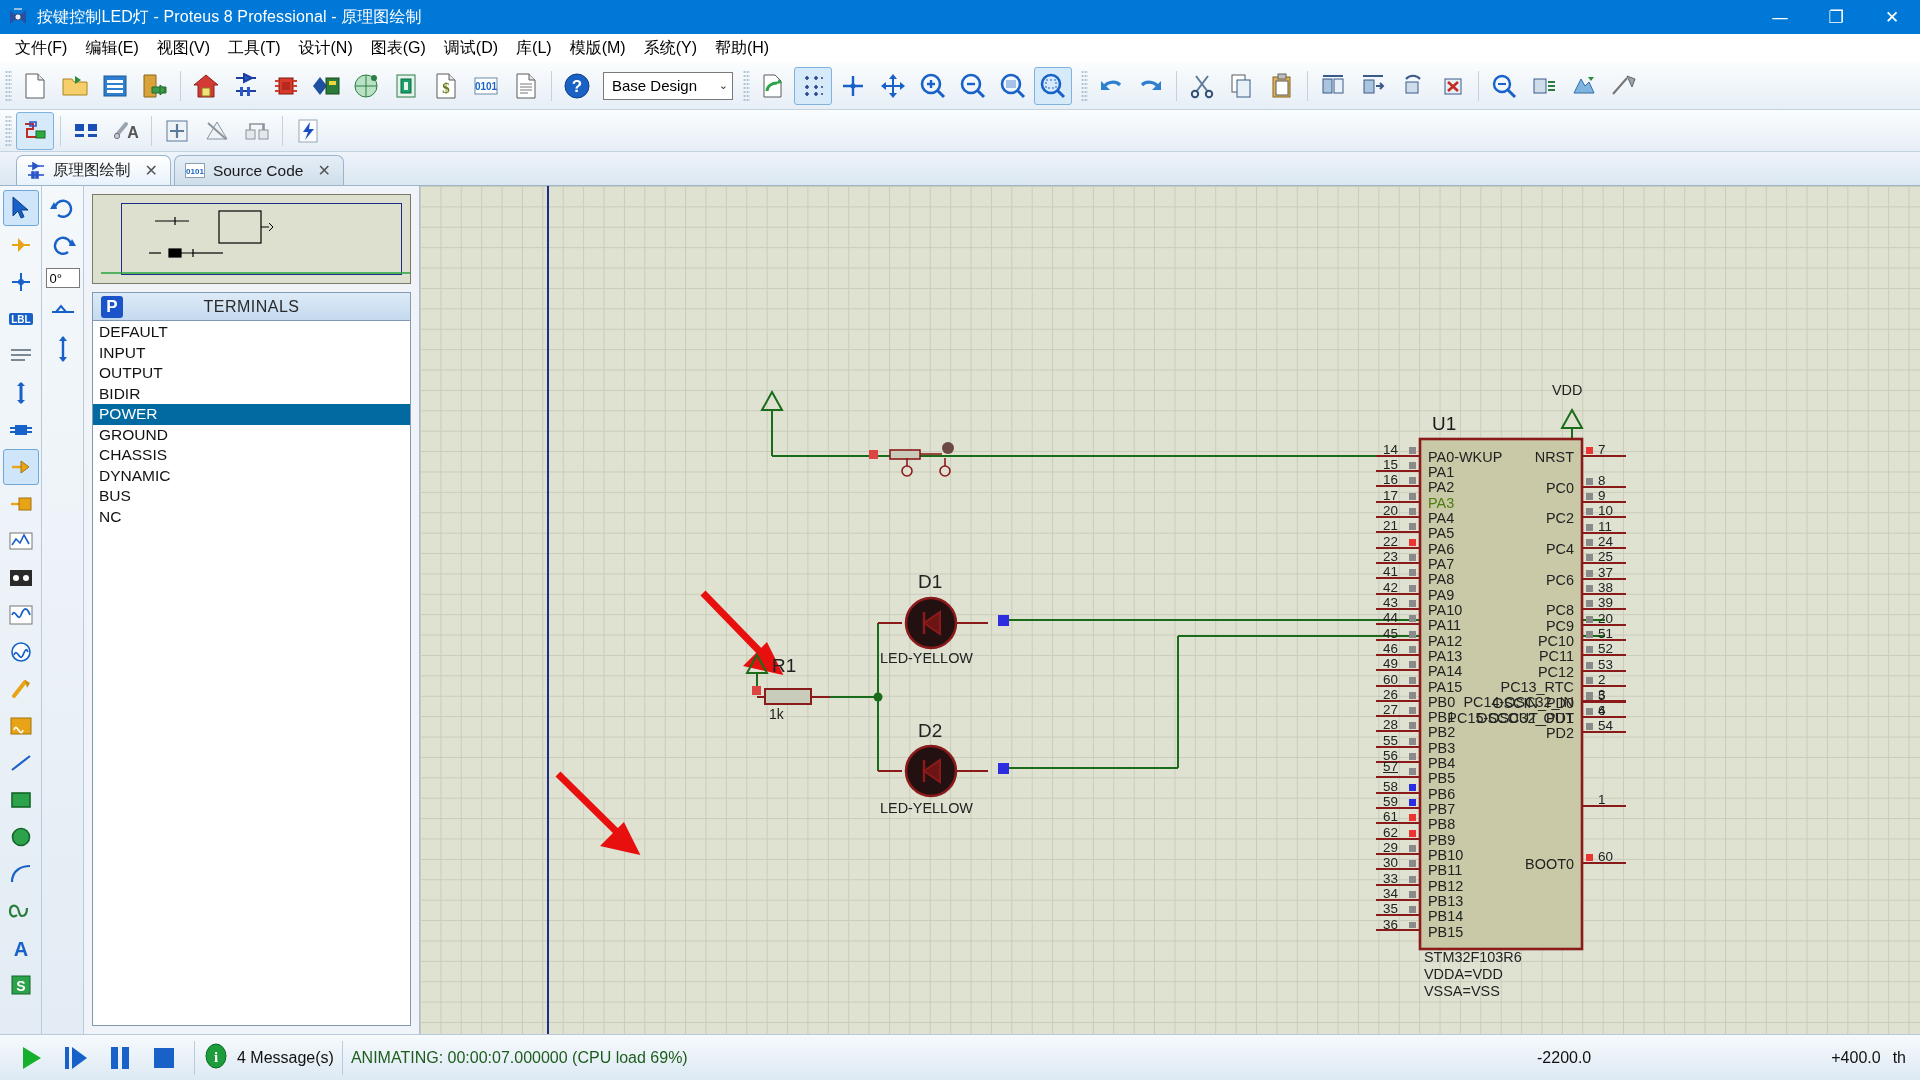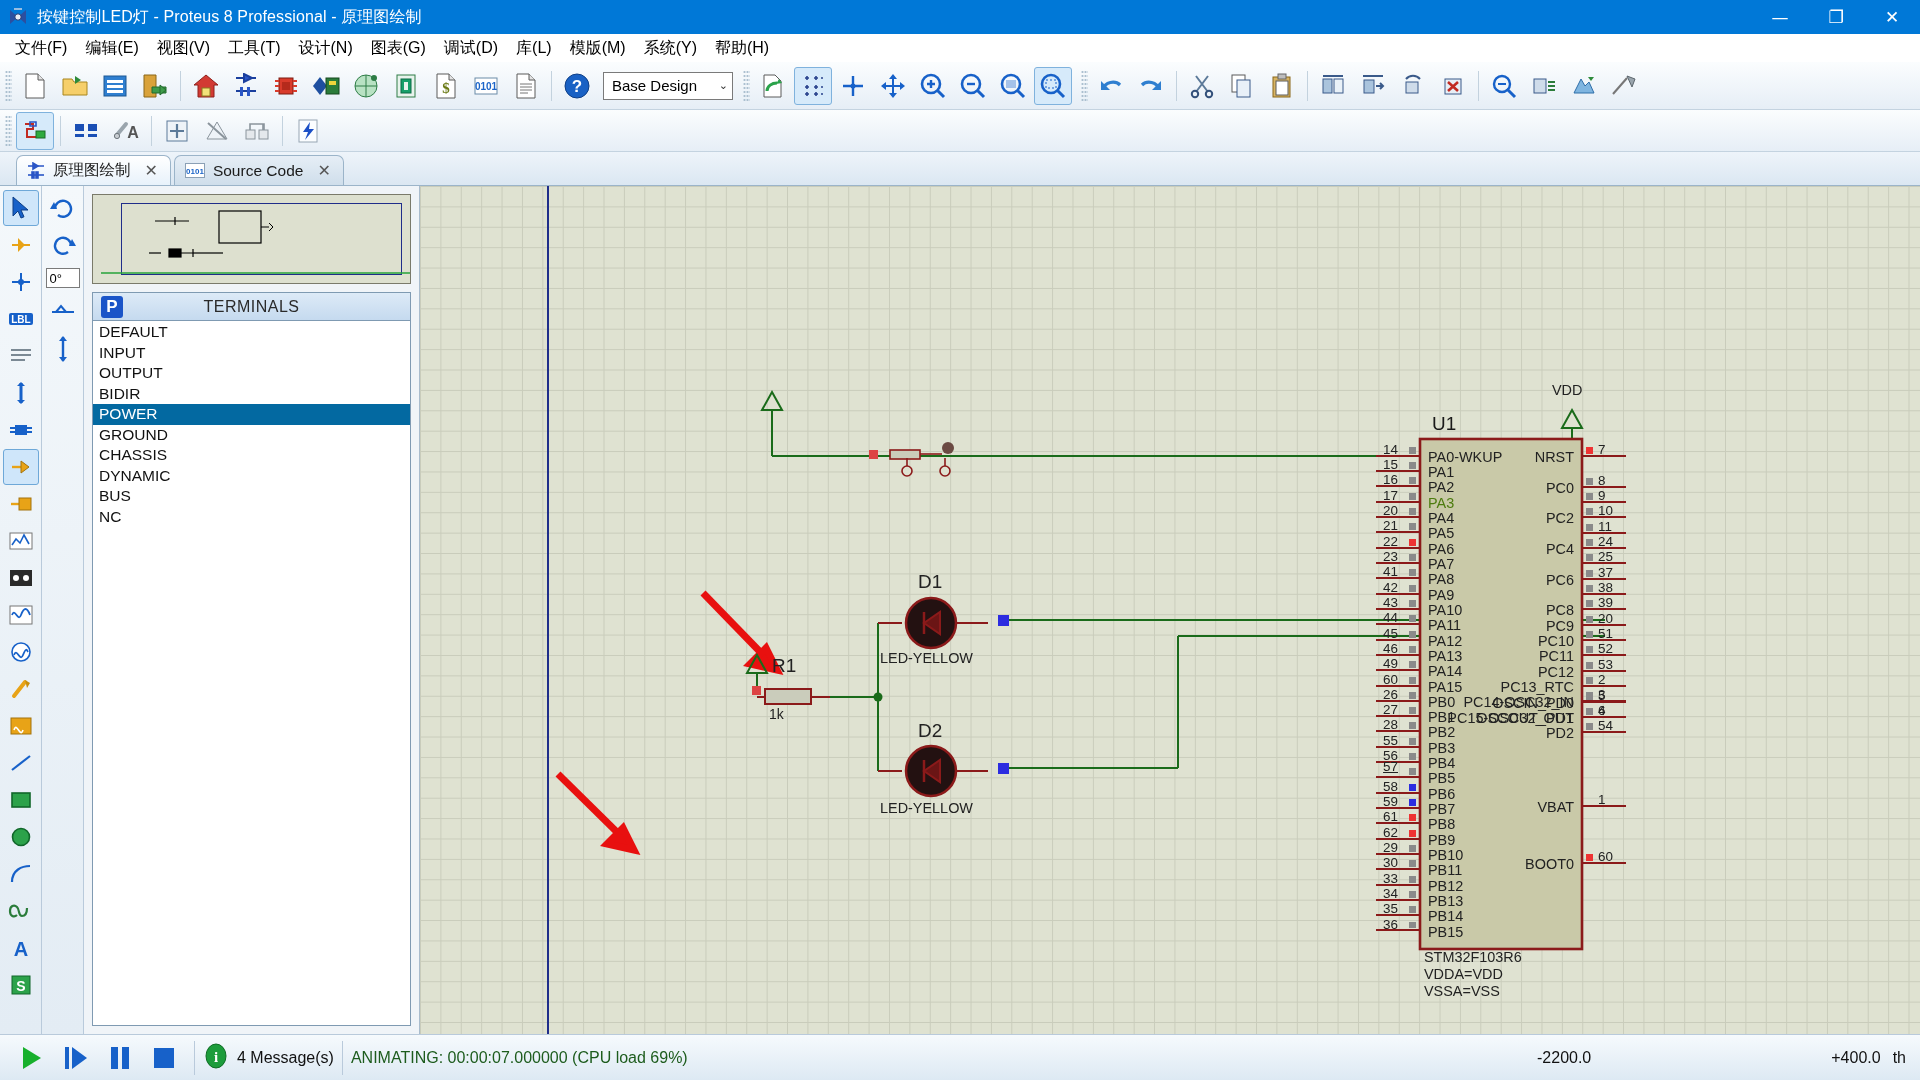--- a/index.html
+++ b/index.html
@@ -1104,21 +1104,20 @@
         <div style="position:absolute;left:1166px;top:506.6103286384976px;width:7px;height:6.967136150234742px;background:#8a8a8a;"></div>
         <div style="position:absolute;left:1162px;top:514.5727699530516px;width:44px;height:2px;background:#8b1a1a;"></div>
         <div style="position:absolute;left:0;top:523.9286384976525px;width:1154px;text-align:right;font-size:14.431924882629108px;color:#222;">OSCOUT_PD1</div>
         <div style="position:absolute;left:1178px;top:516.9615023474178px;font-size:13.43661971830986px;color:#222;">6</div>
         <div style="position:absolute;left:1166px;top:521.938028169014px;width:7px;height:6.967136150234742px;background:#8a8a8a;"></div>
         <div style="position:absolute;left:1162px;top:529.900469483568px;width:44px;height:2px;background:#8b1a1a;"></div>
         <div style="position:absolute;left:0;top:539.256338028169px;width:1154px;text-align:right;font-size:14.431924882629108px;color:#222;">PD2</div>
         <div style="position:absolute;left:1178px;top:532.2892018779343px;font-size:13.43661971830986px;color:#222;">54</div>
         <div style="position:absolute;left:1166px;top:537.2657276995305px;width:7px;height:6.967136150234742px;background:#8a8a8a;"></div>
         <div style="position:absolute;left:1162px;top:545.2281690140845px;width:44px;height:2px;background:#8b1a1a;"></div>
-        <div style="position:absolute;left:0;top:613.1079812206573px;width:1154px;text-align:right;font-size:14.431924882629108px;color:#222;">VBAT</div>
         <div style="position:absolute;left:1178px;top:606.1408450704225px;font-size:13.43661971830986px;color:#222;">1</div>
         <div style="position:absolute;left:1162px;top:619.0798122065728px;width:44px;height:2px;background:#8b1a1a;"></div>
         <div style="position:absolute;left:0;top:669.8403755868545px;width:1154px;text-align:right;font-size:14.431924882629108px;color:#222;">BOOT0</div>
         <div style="position:absolute;left:1178px;top:662.8732394366198px;font-size:13.43661971830986px;color:#222;">60</div>
         <div style="position:absolute;left:1166px;top:667.849765258216px;width:7px;height:6.967136150234742px;background:#e33;"></div>
         <div style="position:absolute;left:1162px;top:675.81220657277px;width:44px;height:2px;background:#8b1a1a;"></div>
         <div style="position:absolute;left:1004px;top:763.3990610328639px;font-size:14.431924882629108px;color:#222;">STM32F103R6</div>
         <div style="position:absolute;left:1004px;top:780.3192488262911px;font-size:14.431924882629108px;color:#222;">VDDA=VDD</div>
         <div style="position:absolute;left:1004px;top:797.2394366197184px;font-size:14.431924882629108px;color:#222;">VSSA=VSS</div>
       </div>

